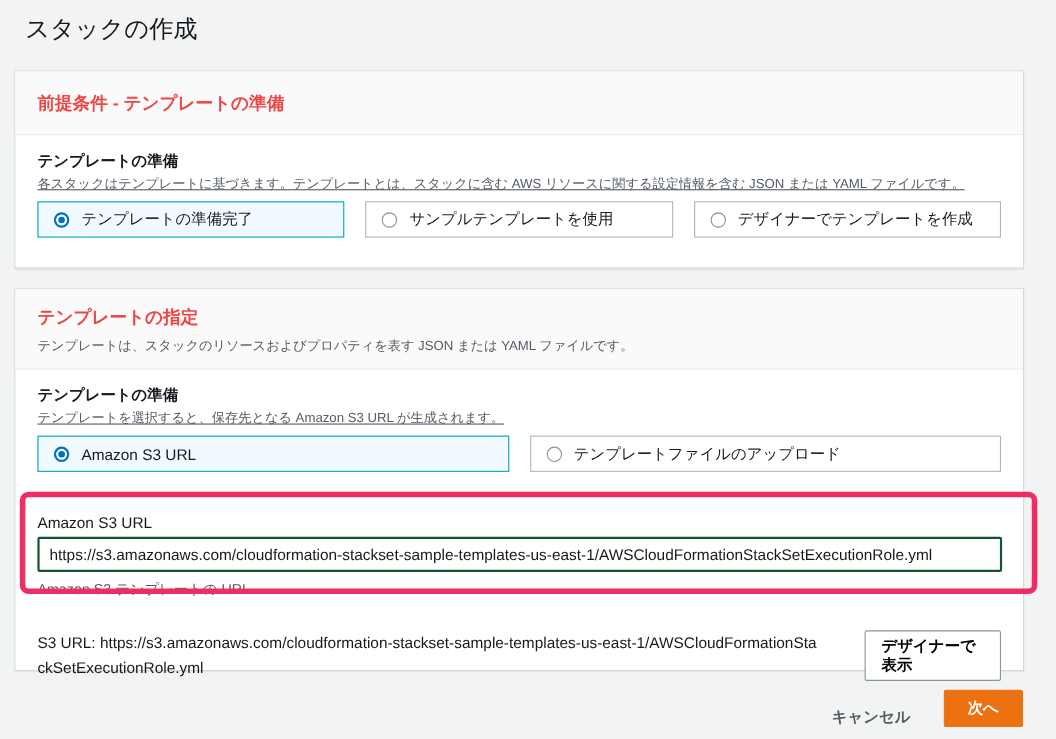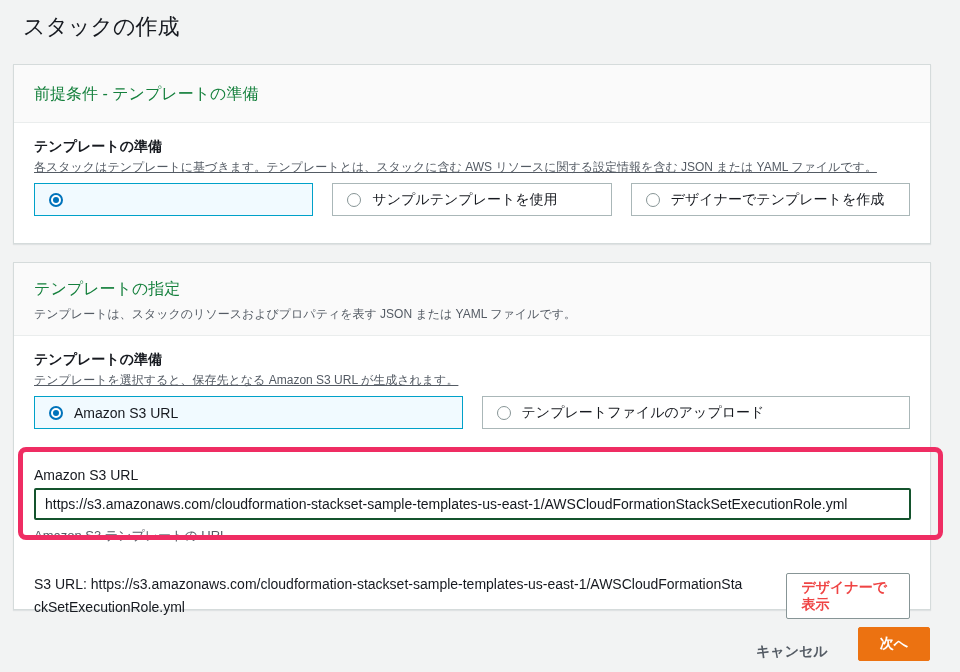--- a/index.html
+++ b/index.html
@@ -8,21 +8,21 @@
   .page { position:relative; width:960px; height:672px; background:#f2f3f3; overflow:hidden; }
 
   .page-title { position:absolute; left:23px; top:12px; font-size:22px; font-weight:500; color:#16191f; }
 
   .card { position:absolute; left:13px; width:918px; background:#ffffff; border:1px solid #d5dbdb;
           box-shadow:0 1px 1px rgba(0,28,36,.08); }
   .card-prereq { top:64px; height:180px; }
   .card-template { top:262px; height:348px; }
 
   .card-header { background:#fafafa; border-bottom:1px solid #eaeded; padding:19px 20px 17px; }
-  .card-header h2 { font-size:16px; font-weight:400; color:#15803d; }
+  .card-header h2 { font-size:16px; font-weight:700; color:#ef4444; }
   .card-header .hdr-desc { font-size:12px; color:#545b64; margin-top:6px; }
   .card-template .card-header { padding:16px 20px 12px; }
 
   .card-body { padding:15px 20px 18px; }
   .field-label { font-size:14px; font-weight:700; color:#16191f; }
   .field-desc { font-size:12px; color:#545b64; margin-top:3px; line-height:16px;text-decoration:underline; }
 
   .tiles { display:flex; gap:19px; margin-top:8px; }
   .tile { flex:1; display:flex; align-items:center; gap:11px; height:33px; padding:0 14px;
           border:1px solid #aab7b8; background:#fff; font-size:14px; color:#16191f; cursor:pointer; }
@@ -33,21 +33,21 @@
 
   .url-label { margin-top:38px; font-size:14px; color:#16191f; }
   .url-input { margin-top:5px; width:877px; height:32px; border:2px solid #14532d; border-radius:2px;
                padding:0 9px; font-size:14px; color:#16191f; font-family:"Liberation Sans","DejaVu Sans",sans-serif;
                background:#fff; outline:none; display:block; }
   .url-help { margin-top:7px; font-size:13px; color:#545b64; }
 
   .s3-row { margin-top:28px; display:flex; justify-content:space-between; align-items:flex-start;gap:44px; }
   .s3-text { width:742px; font-size:14px; line-height:23px; color:#16191f; word-break:break-all; }
   .designer-btn { width:128px; background:#fff; border:1px solid #879596; border-radius:2px;
-                  color:#ef4444; font-size:14px; font-weight:700; line-height:17px;
+                  color:#000000; font-size:14px; font-weight:700; line-height:17px;
                   padding:5px 14px; text-align:left; cursor:pointer;
                   font-family:"Liberation Sans","DejaVu Sans",sans-serif; }
 
   .highlight-box { position:absolute; left:18px; top:447px; width:925px; height:93px;
                    border:5px solid #ef2d63; border-radius:8px; pointer-events:none; z-index:5; }
 
   .footer { position:absolute; top:627px; right:30px; display:flex; align-items:flex-end; gap:30px; }
   .cancel-btn { font-size:14px; font-weight:700; color:#545b64; background:none; border:none; cursor:pointer;
                 font-family:"Liberation Sans","DejaVu Sans",sans-serif; }
   .next-btn { background:#ec7211; border:1px solid #ec7211; border-radius:2px; color:#fff;
@@ -64,20 +64,21 @@
   <section class="card card-prereq">
     <div class="card-header">
       <h2>前提条件 - テンプレートの準備</h2>
     </div>
     <div class="card-body">
       <div class="field-label">テンプレートの準備</div>
       <div class="field-desc">各スタックはテンプレートに基づきます。テンプレートとは、スタックに含む AWS リソースに関する設定情報を含む JSON または YAML ファイルです。</div>
       <div class="tiles">
         <div class="tile selected">
           <span class="radio checked"></span>
+          <span>テンプレートの準備完了</span>
         </div>
         <div class="tile">
           <span class="radio"></span>
           <span>サンプルテンプレートを使用</span>
         </div>
         <div class="tile">
           <span class="radio"></span>
           <span>デザイナーでテンプレートを作成</span>
         </div>
       </div>

